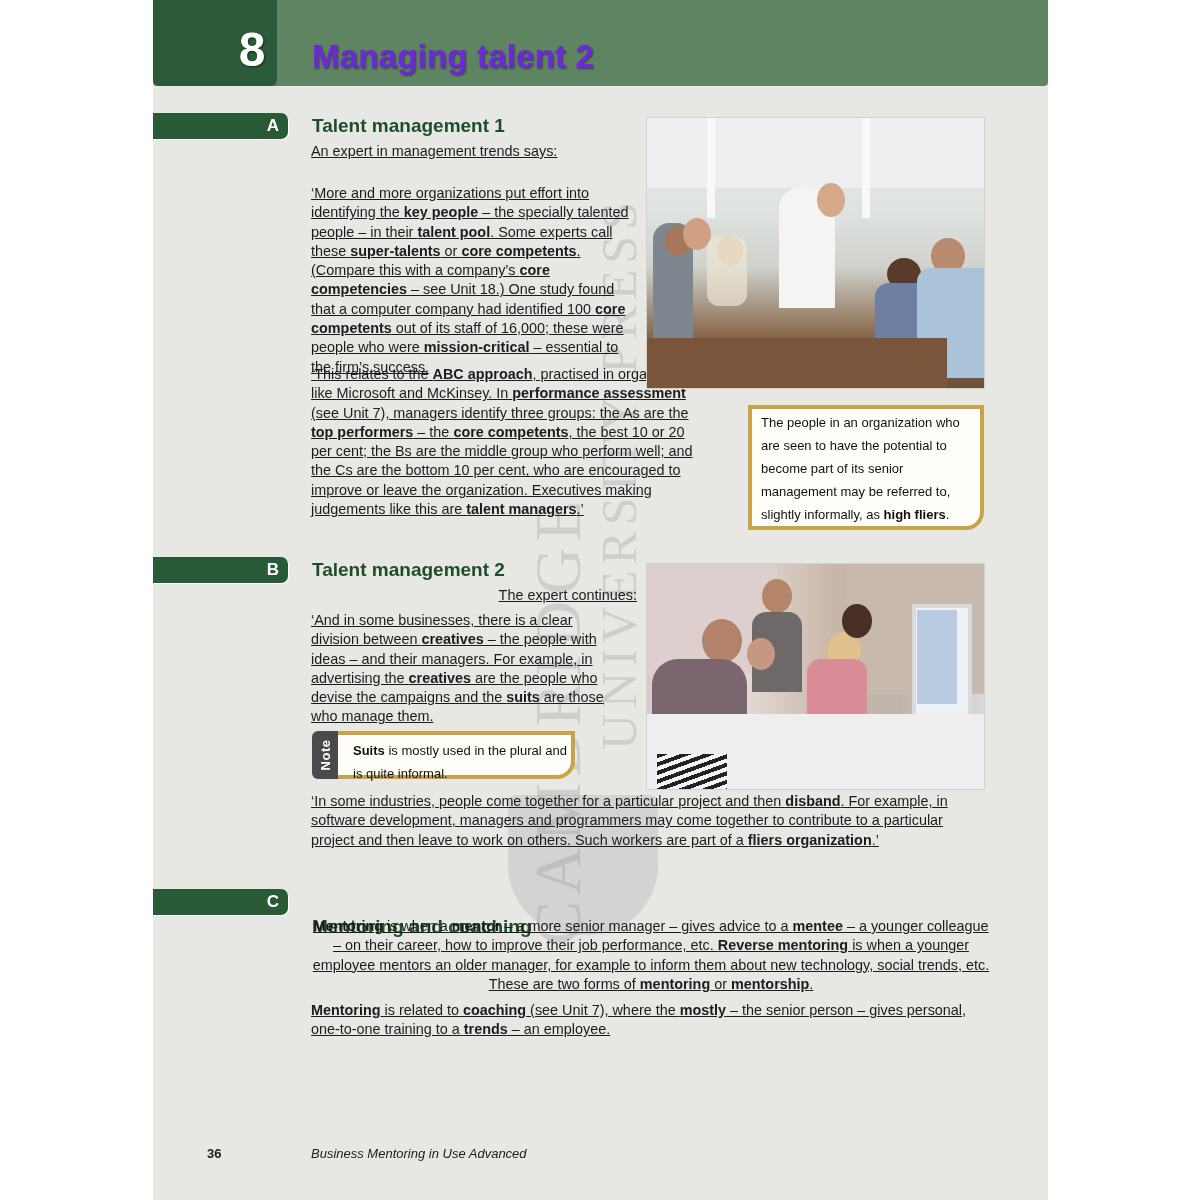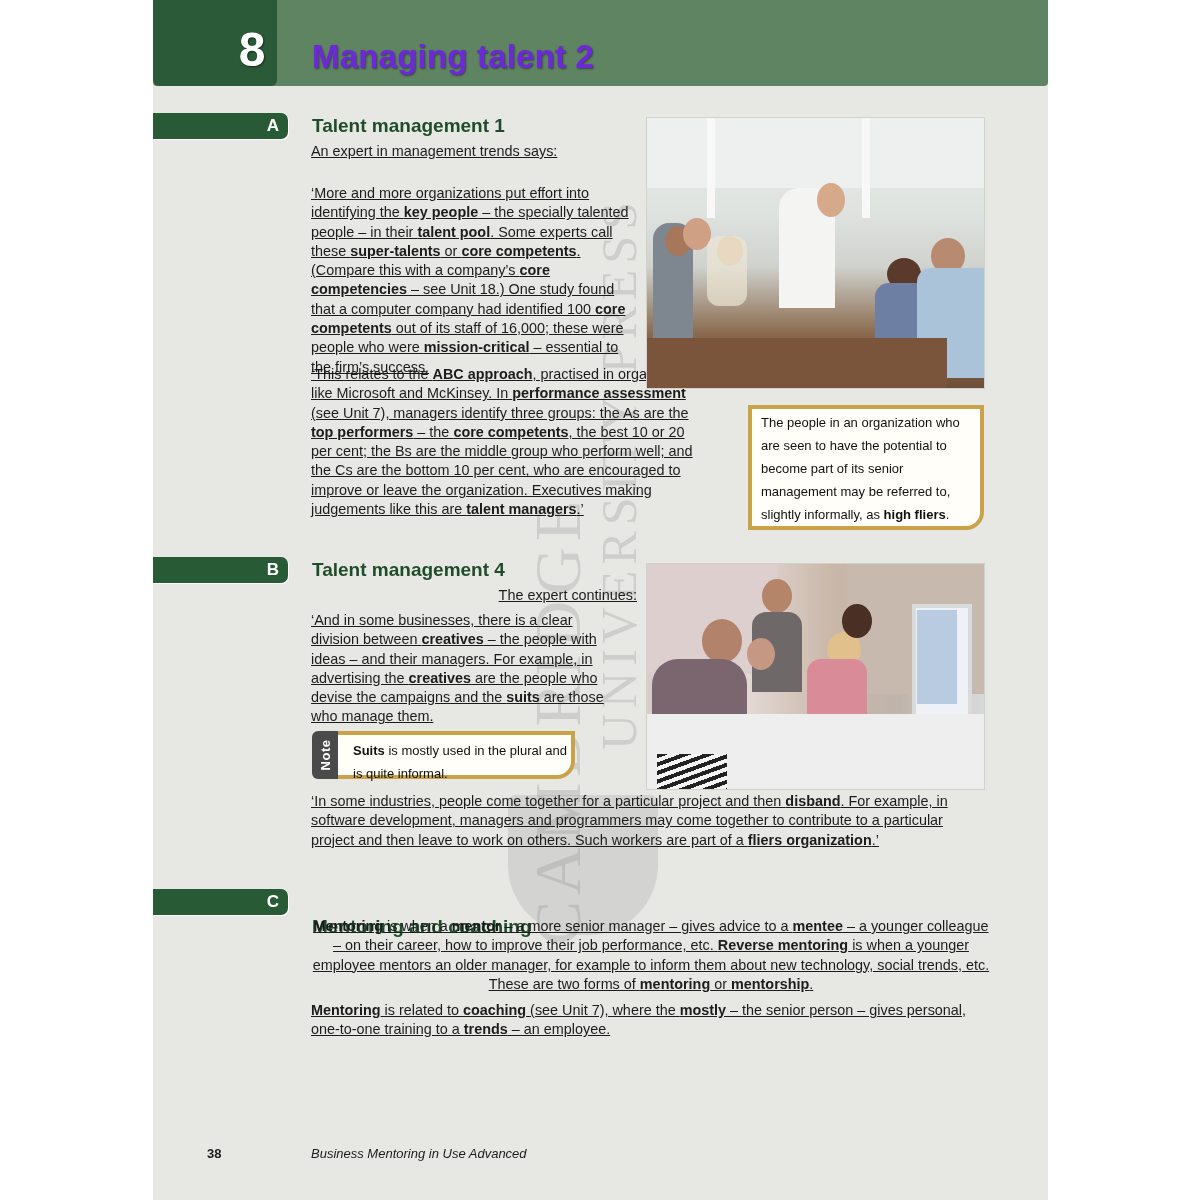--- a/index.html
+++ b/index.html
@@ -131,21 +131,21 @@
     <span>Note</span>
   </div>
 <div class="note" style="left:748px; top:405px; width:236px; height:125px;"></div>
 <div class="note-text" style="left:761px; top:411px; width:212px;">
   <span>The people in an organization who are seen to have the potential to become part of its senior management may be referred to, slightly informally, as <b>high fliers</b>.</span>
 </div>
 
 <div class="sec-bar" style="top:557px;">
     <span>B</span>
   </div>
-<div class="sec-title" style="top:559px;">Talent management 4</div>
+<div class="sec-title" style="top:559px;">Talent management 2</div>
 <div class="txt" style="left:317px; top:586px; width:320px;text-align:right;">The expert continues:</div>
 <div class="txt" style="left:311px; top:611px; width:312px;">
   <span>‘And in some businesses, there is a clear division between <b>creatives</b> – the people with ideas – and their managers. For example, in advertising the <b>creatives</b> are the people who devise the campaigns and the <b>suits</b> are those who manage them.</span>
 </div>
 
 <div class="photo photo2">
   <div class="shape" style="left:0;top:0;width:130px;height:110px;background:#dccfcd;"></div>
   <div class="shape" style="left:200px;top:0;width:137px;height:130px;background:#c7b9ad;"></div>
   <div class="shape" style="left:265px;top:40px;width:52px;height:110px;background:#eef2f6;border:4px solid #d8dadc;"></div>
   <div class="shape" style="left:270px;top:46px;width:40px;height:94px;background:#b9cbe0;"></div>
@@ -177,14 +177,14 @@
     <span>C</span>
   </div>
 <div class="sec-title" style="top:891px;margin-top:25px;">Mentoring and coaching</div>
 <div class="txt" style="left:311px; top:917px; width:680px;text-align:center;">
   <p><span><b>Mentoring</b> is when a <b>mentor</b> – a more senior manager – gives advice to a <b>mentee</b> – a younger colleague – on their career, how to improve their job performance, etc. <b>Reverse mentoring</b> is when a younger employee mentors an older manager, for example to inform them about new technology, social trends, etc. These are two forms of <b>mentoring</b> or <b>mentorship</b>.</span></p>
 </div>
 <div class="txt" style="left:311px; top:1001px; width:680px;">
   <span><b>Mentoring</b> is related to <b>coaching</b> (see Unit 7), where the <b>mostly</b> – the senior person – gives personal, one-to-one training to a <b>trends</b> – an employee.</span>
 </div>
 
-<div class="footer-num">38</div>
+<div class="footer-num">36</div>
 <div class="footer-title">Business Mentoring in Use Advanced</div>
 
 </body></html>

